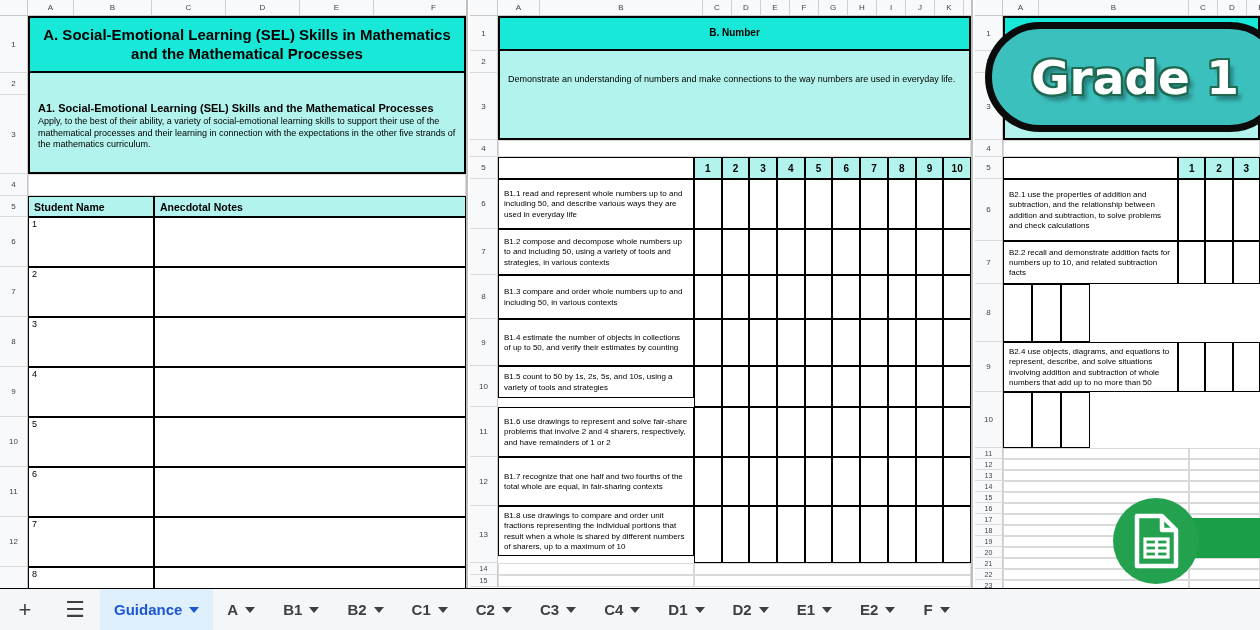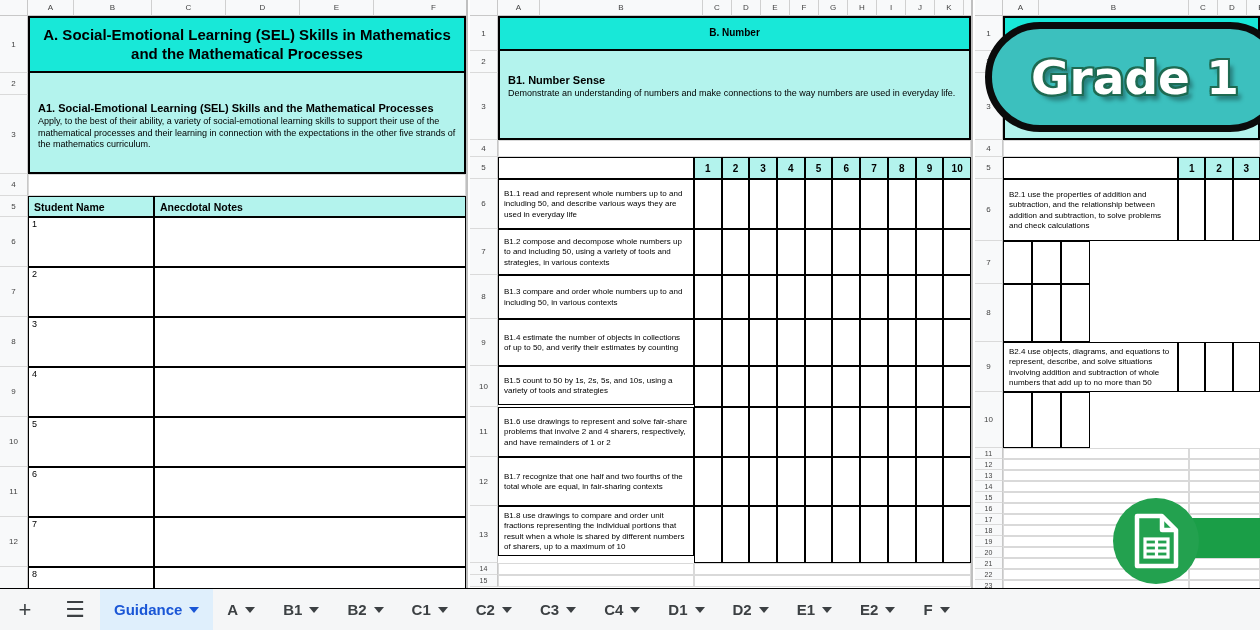--- a/index.html
+++ b/index.html
@@ -267,21 +267,20 @@
         <div class="rowhdr" style="height:35px">1</div>
         <div class="title-band fill-strong" style="width:495px;height:35px;font-size:10px">B. Number</div>
       </div>
       <div class="grid-row" style="height:22px">
         <div class="rowhdr" style="height:22px">2</div>
         <div class="desc-band fill-light" style="width:495px;height:22px;border-bottom:none;padding-bottom:0"></div>
       </div>
       <div class="grid-row" style="height:67px">
         <div class="rowhdr" style="height:67px">3</div>
         <div class="desc-band fill-light" style="width:495px;height:67px;border-top:none;padding-top:0">
-          <div class="desc-title">B1. Number Sense</div>
           <div class="desc-text">Demonstrate an understanding of numbers and make connections to the way numbers are used in everyday life.</div>
         </div>
       </div>
       <div class="grid-row" style="height:17px">
         <div class="rowhdr" style="height:17px">4</div>
         <div class="blank-cell" style="width:495px;height:17px"></div>
       </div>
 
       <div class="grid-row" style="height:22px">
         <div class="rowhdr" style="height:22px">5</div>
@@ -349,21 +348,21 @@
         <div class="mark-cell" style="width:29px;height:47px"></div>
         <div class="mark-cell" style="width:29px;height:47px"></div>
         <div class="mark-cell" style="width:29px;height:47px"></div>
         <div class="mark-cell" style="width:29px;height:47px"></div>
         <div class="mark-cell" style="width:29px;height:47px"></div>
         <div class="mark-cell" style="width:29px;height:47px"></div>
         <div class="mark-cell" style="width:29px;height:47px"></div>
       </div>
       <div class="grid-row" style="height:41px">
         <div class="rowhdr" style="height:41px">10</div>
-        <div class="exp-cell" style="width:205px;height:39px">B1.5 count to 50 by 1s, 2s, 5s, and 10s, using a variety of tools and strategies</div>
+        <div class="exp-cell" style="width:205px;height:32px">B1.5 count to 50 by 1s, 2s, 5s, and 10s, using a variety of tools and strategies</div>
         <div class="mark-cell" style="width:29px;height:41px"></div>
         <div class="mark-cell" style="width:29px;height:41px"></div>
         <div class="mark-cell" style="width:29px;height:41px"></div>
         <div class="mark-cell" style="width:29px;height:41px"></div>
         <div class="mark-cell" style="width:29px;height:41px"></div>
         <div class="mark-cell" style="width:29px;height:41px"></div>
         <div class="mark-cell" style="width:29px;height:41px"></div>
         <div class="mark-cell" style="width:29px;height:41px"></div>
         <div class="mark-cell" style="width:29px;height:41px"></div>
         <div class="mark-cell" style="width:29px;height:41px"></div>
@@ -461,20 +460,21 @@
 
       <div class="grid-row" style="height:62px">
         <div class="rowhdr" style="height:62px">6</div>
         <div class="exp-cell" style="width:186px;height:62px">B2.1 use the properties of addition and subtraction, and the relationship between addition and subtraction, to solve problems and check calculations</div>
         <div class="mark-cell" style="width:29px;height:62px"></div>
         <div class="mark-cell" style="width:29px;height:62px"></div>
         <div class="mark-cell" style="width:29px;height:62px"></div>
       </div>
       <div class="grid-row" style="height:43px">
         <div class="rowhdr" style="height:43px">7</div>
+        <div class="exp-cell" style="width:186px;height:43px">B2.2 recall and demonstrate addition facts for numbers up to 10, and related subtraction facts</div>
         <div class="mark-cell" style="width:29px;height:43px"></div>
         <div class="mark-cell" style="width:29px;height:43px"></div>
         <div class="mark-cell" style="width:29px;height:43px"></div>
       </div>
       <div class="grid-row" style="height:58px">
         <div class="rowhdr" style="height:58px">8</div>
         <div class="mark-cell" style="width:29px;height:58px"></div>
         <div class="mark-cell" style="width:29px;height:58px"></div>
         <div class="mark-cell" style="width:29px;height:58px"></div>
       </div>

